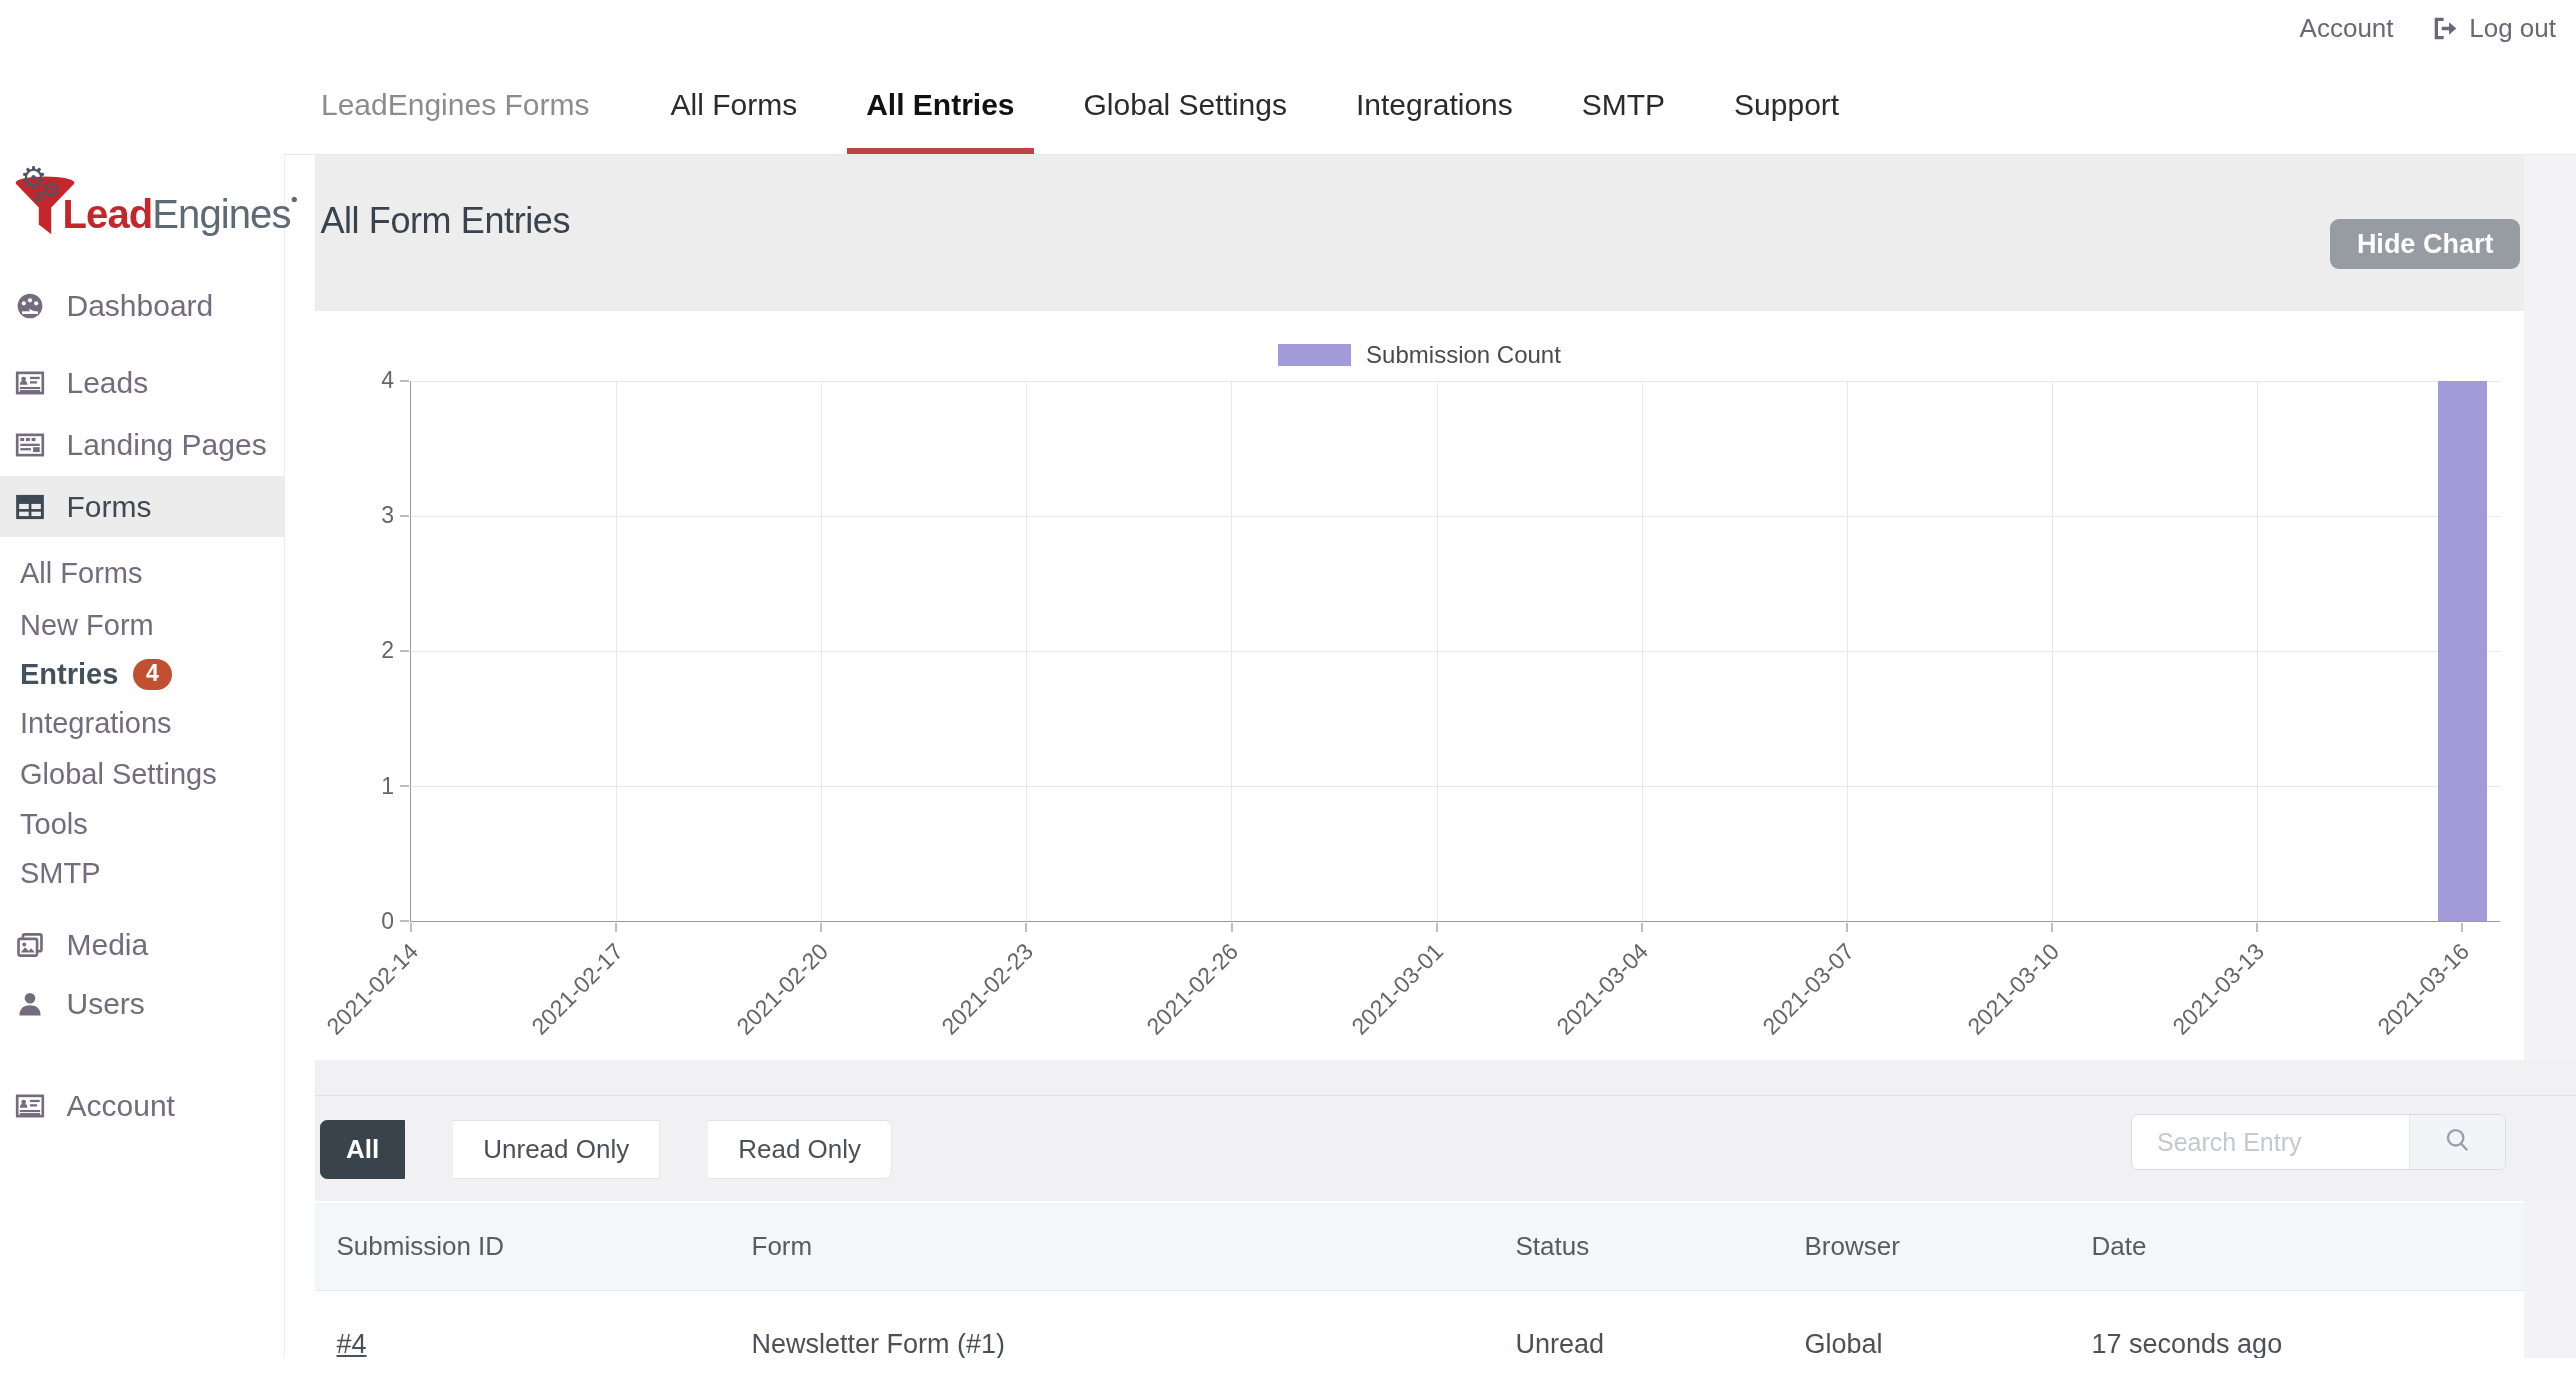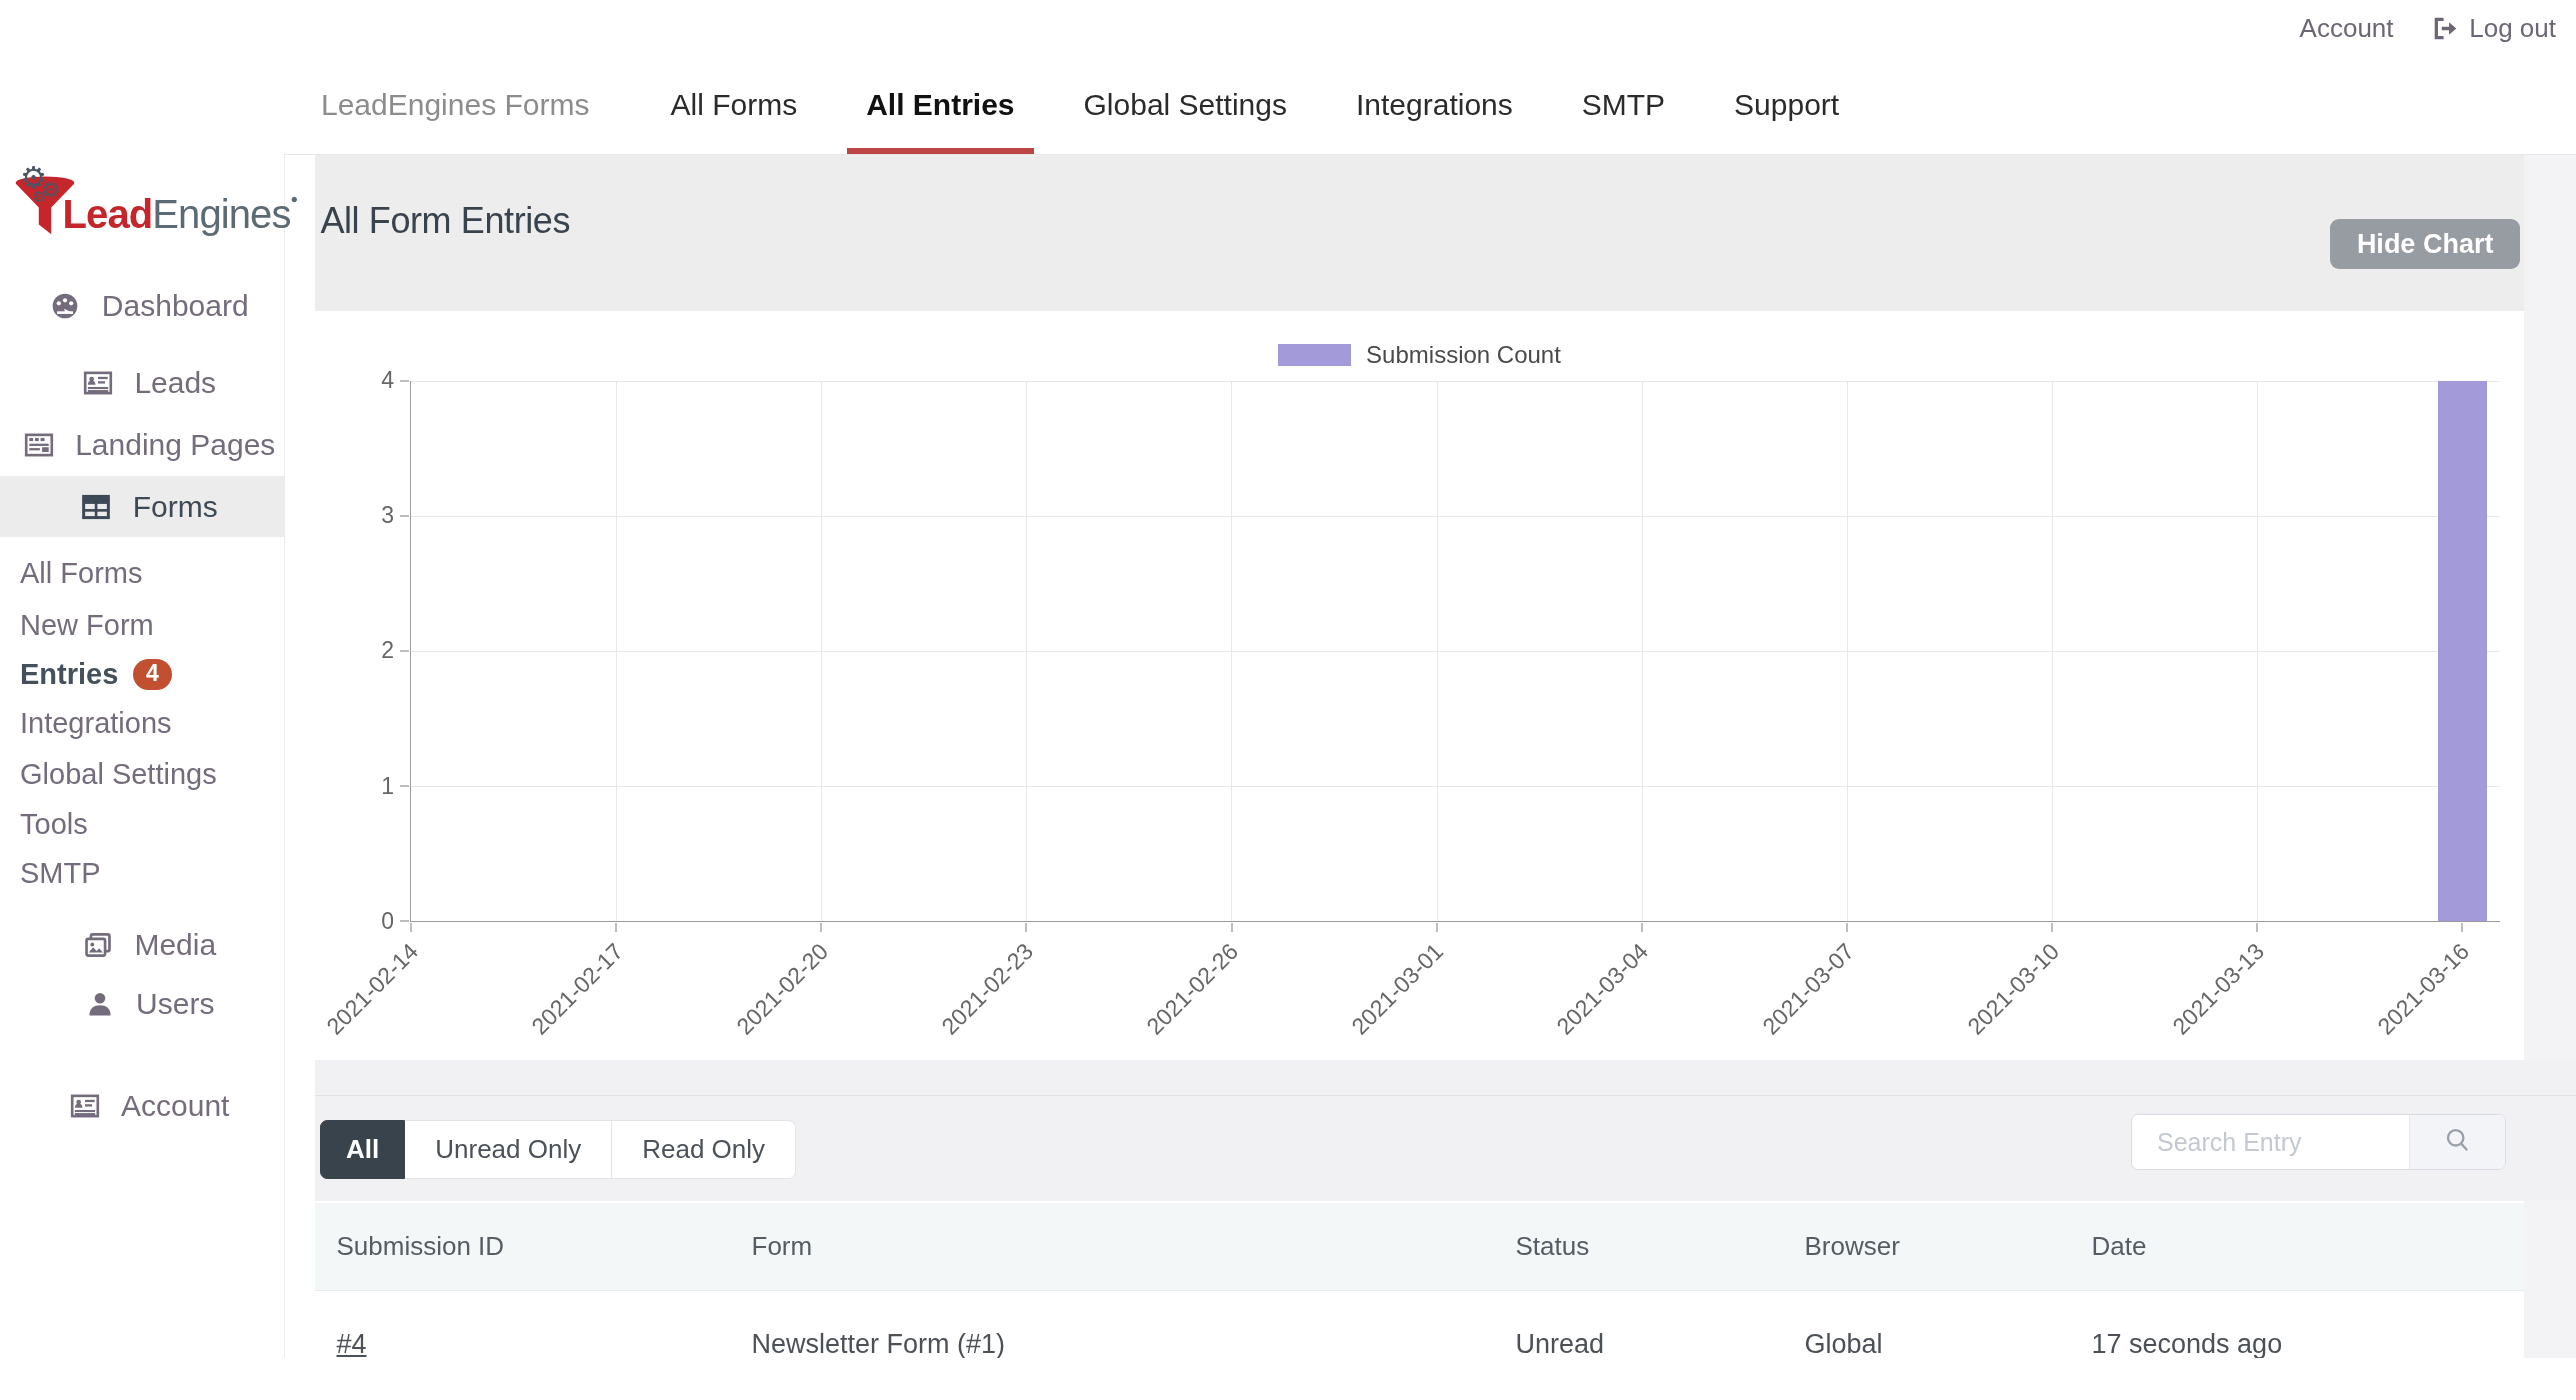--- a/index.html
+++ b/index.html
@@ -13,21 +13,21 @@
 
   
   .sidebar{position:absolute;left:0;top:56px;width:284px;height:1345px;background:#fff;border-right:0.9px solid #ececec;}
   .logo{position:absolute;left:12.5px;top:107px;width:260px;height:81px;}
   .logo svg{position:absolute;left:0;top:0;}
   .logo .logo-text{position:absolute;left:50px;top:29px;font-size:40px;letter-spacing:-0.9px;white-space:nowrap;}
   .logo .logo-lead{color:#c5262c;font-weight:bold;}
   .logo .logo-engines{color:#5c6a74;font-weight:500;}
   .logo .logo-tm{color:#5c6a74;font-size:12.5px;vertical-align:25px;}
   .side-item{position:absolute;left:0;width:284px;display:flex;align-items:center;color:#746c7c;cursor:pointer;box-sizing:border-box;}
-  .side-item.top{height:61px;padding-left:15px;gap:21.5px;font-size:30px;justify-content:center;}
+  .side-item.top{height:61px;padding-left:15px;gap:21.5px;font-size:30px;}
   .side-item.sub{height:43px;padding-left:20px;font-size:29px;}
   .side-item.active{background:#ececec;color:#3d4954;}
   .side-item.boldsub{font-weight:bold;color:#44505c;}
   .side-item .icon{width:30px;height:30px;flex:0 0 30px;display:inline-block;}
   .side-item .icon svg{width:30px;height:30px;display:block;}
   .badge{display:inline-block;margin-left:14.3px;background:#c05030;color:#fff;font-size:23px;font-weight:bold;
          padding:2.7px 13.4px 4.5px;border-radius:16px;line-height:23px;}
 
   
   .navbar{position:absolute;left:284px;top:56px;width:2292px;height:99px;background:#fff;border-bottom:1.8px solid #e8e8e8;
@@ -59,21 +59,21 @@
   .gl-h{position:absolute;left:0;width:100%;height:0.9px;background:#e8e8e8;}
   .gl-v{position:absolute;top:0;height:100%;width:0.9px;background:#e8e8e8;}
   .tick-x{position:absolute;width:1.8px;height:9px;background:#bdbdbd;top:100%;margin-top:1.8px;}
   .tick-y{position:absolute;height:1.8px;width:9px;background:#bdbdbd;left:-10.7px;}
   .bar{position:absolute;background:#a29ad9;}
   .ylabel{position:absolute;width:56px;text-align:right;font-size:23px;color:#666;}
   .xlabel{position:absolute;font-size:23px;color:#666;white-space:nowrap;
           transform:rotate(-45deg);transform-origin:100% 0;}
 
   
-  .filter-group{position:absolute;left:320px;top:1120px;height:59px;display:flex;}
+  .filter-group{position:absolute;left:320px;top:1120px;height:59px;display:flex;gap:48px;}
   .filter-btn{display:flex;align-items:center;justify-content:center;font-size:26px;color:#4b5158;background:#fff;
               border:0.9px solid #e2e4e8;border-left-width:0;padding:0 30px;cursor:pointer;white-space:nowrap;}
   .filter-btn:first-child{border-left-width:0.9px;border-radius:7.2px 0 0 7.2px;}
   .filter-btn:last-child{border-radius:0 7.2px 7.2px 0;}
   .filter-btn.active{background:#39434c;border-color:#39434c;color:#fff;font-weight:bold;padding:0 25px;}
   .searchbox{position:absolute;left:2131px;top:1114px;width:375px;height:56px;background:#fff;
              border:0.9px solid #d8dce2;border-radius:7.2px;display:flex;box-sizing:border-box;overflow:hidden;}
   .searchbox input{flex:1;border:none;outline:none;font-size:25px;color:#4b5158;padding:0 0 0 25px;min-width:0;
                    font-family:"Liberation Sans",sans-serif;background:transparent;}
   .searchbox input::placeholder{color:#c3c8d1;}

